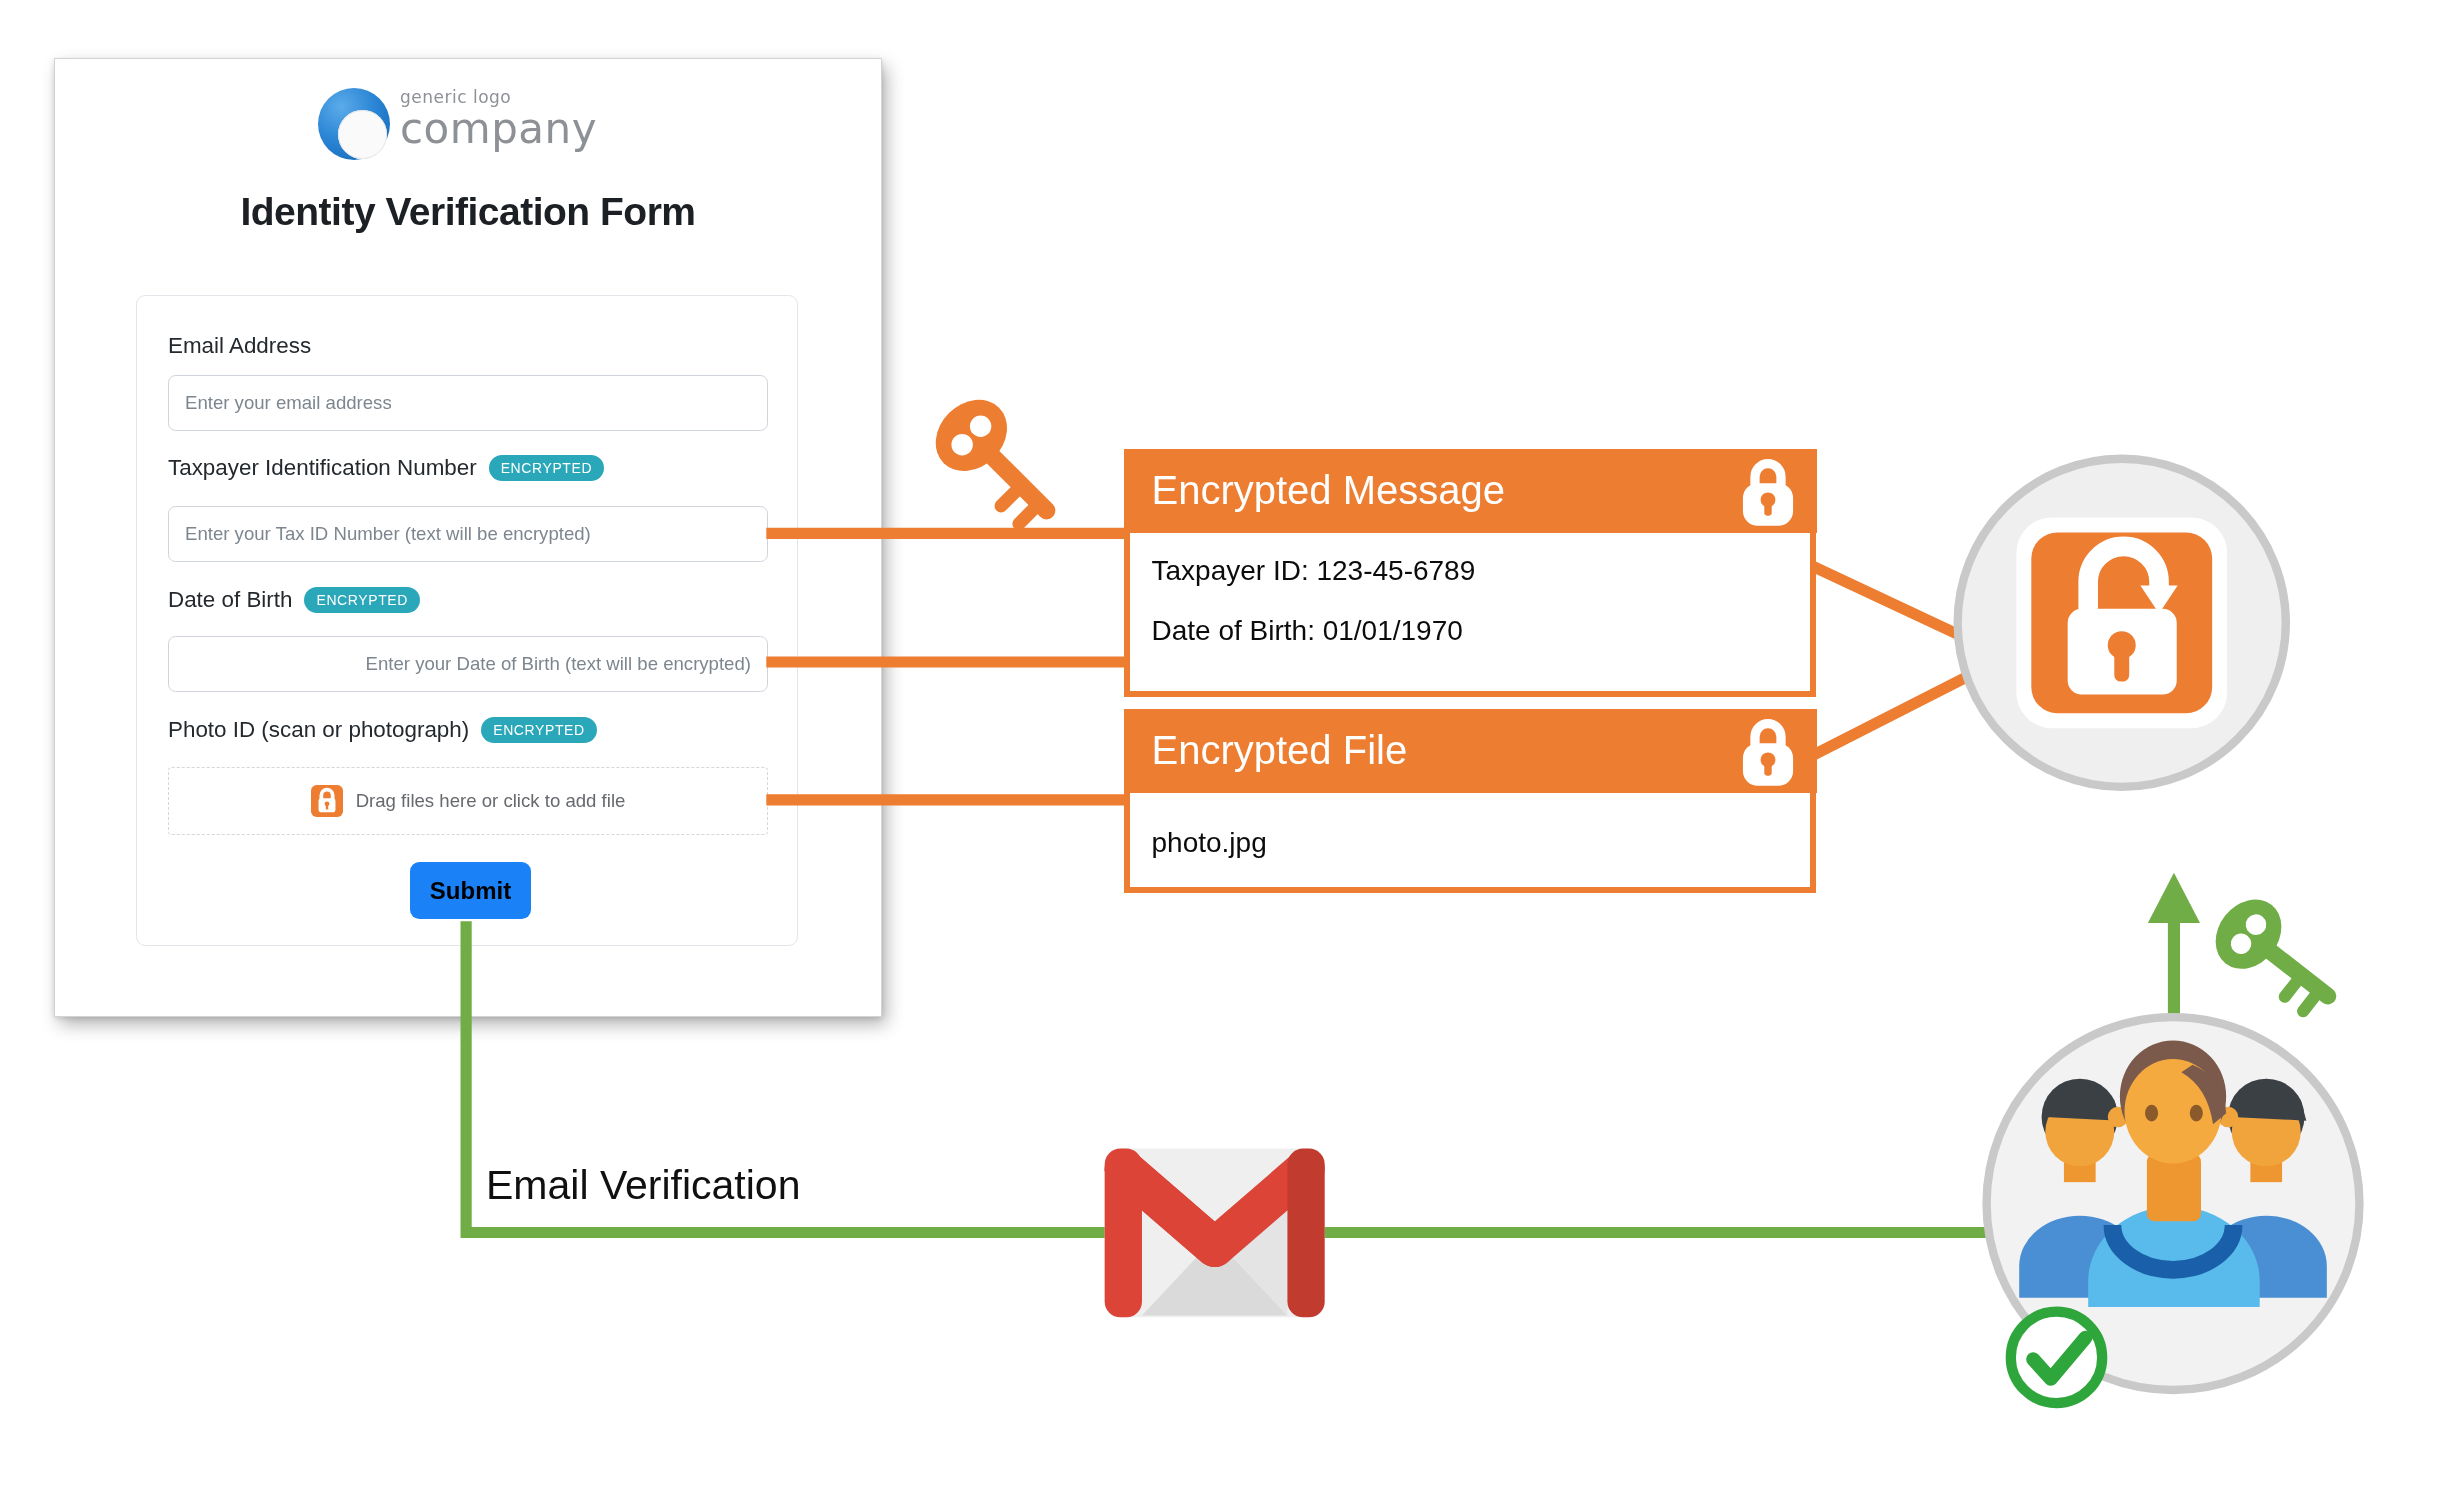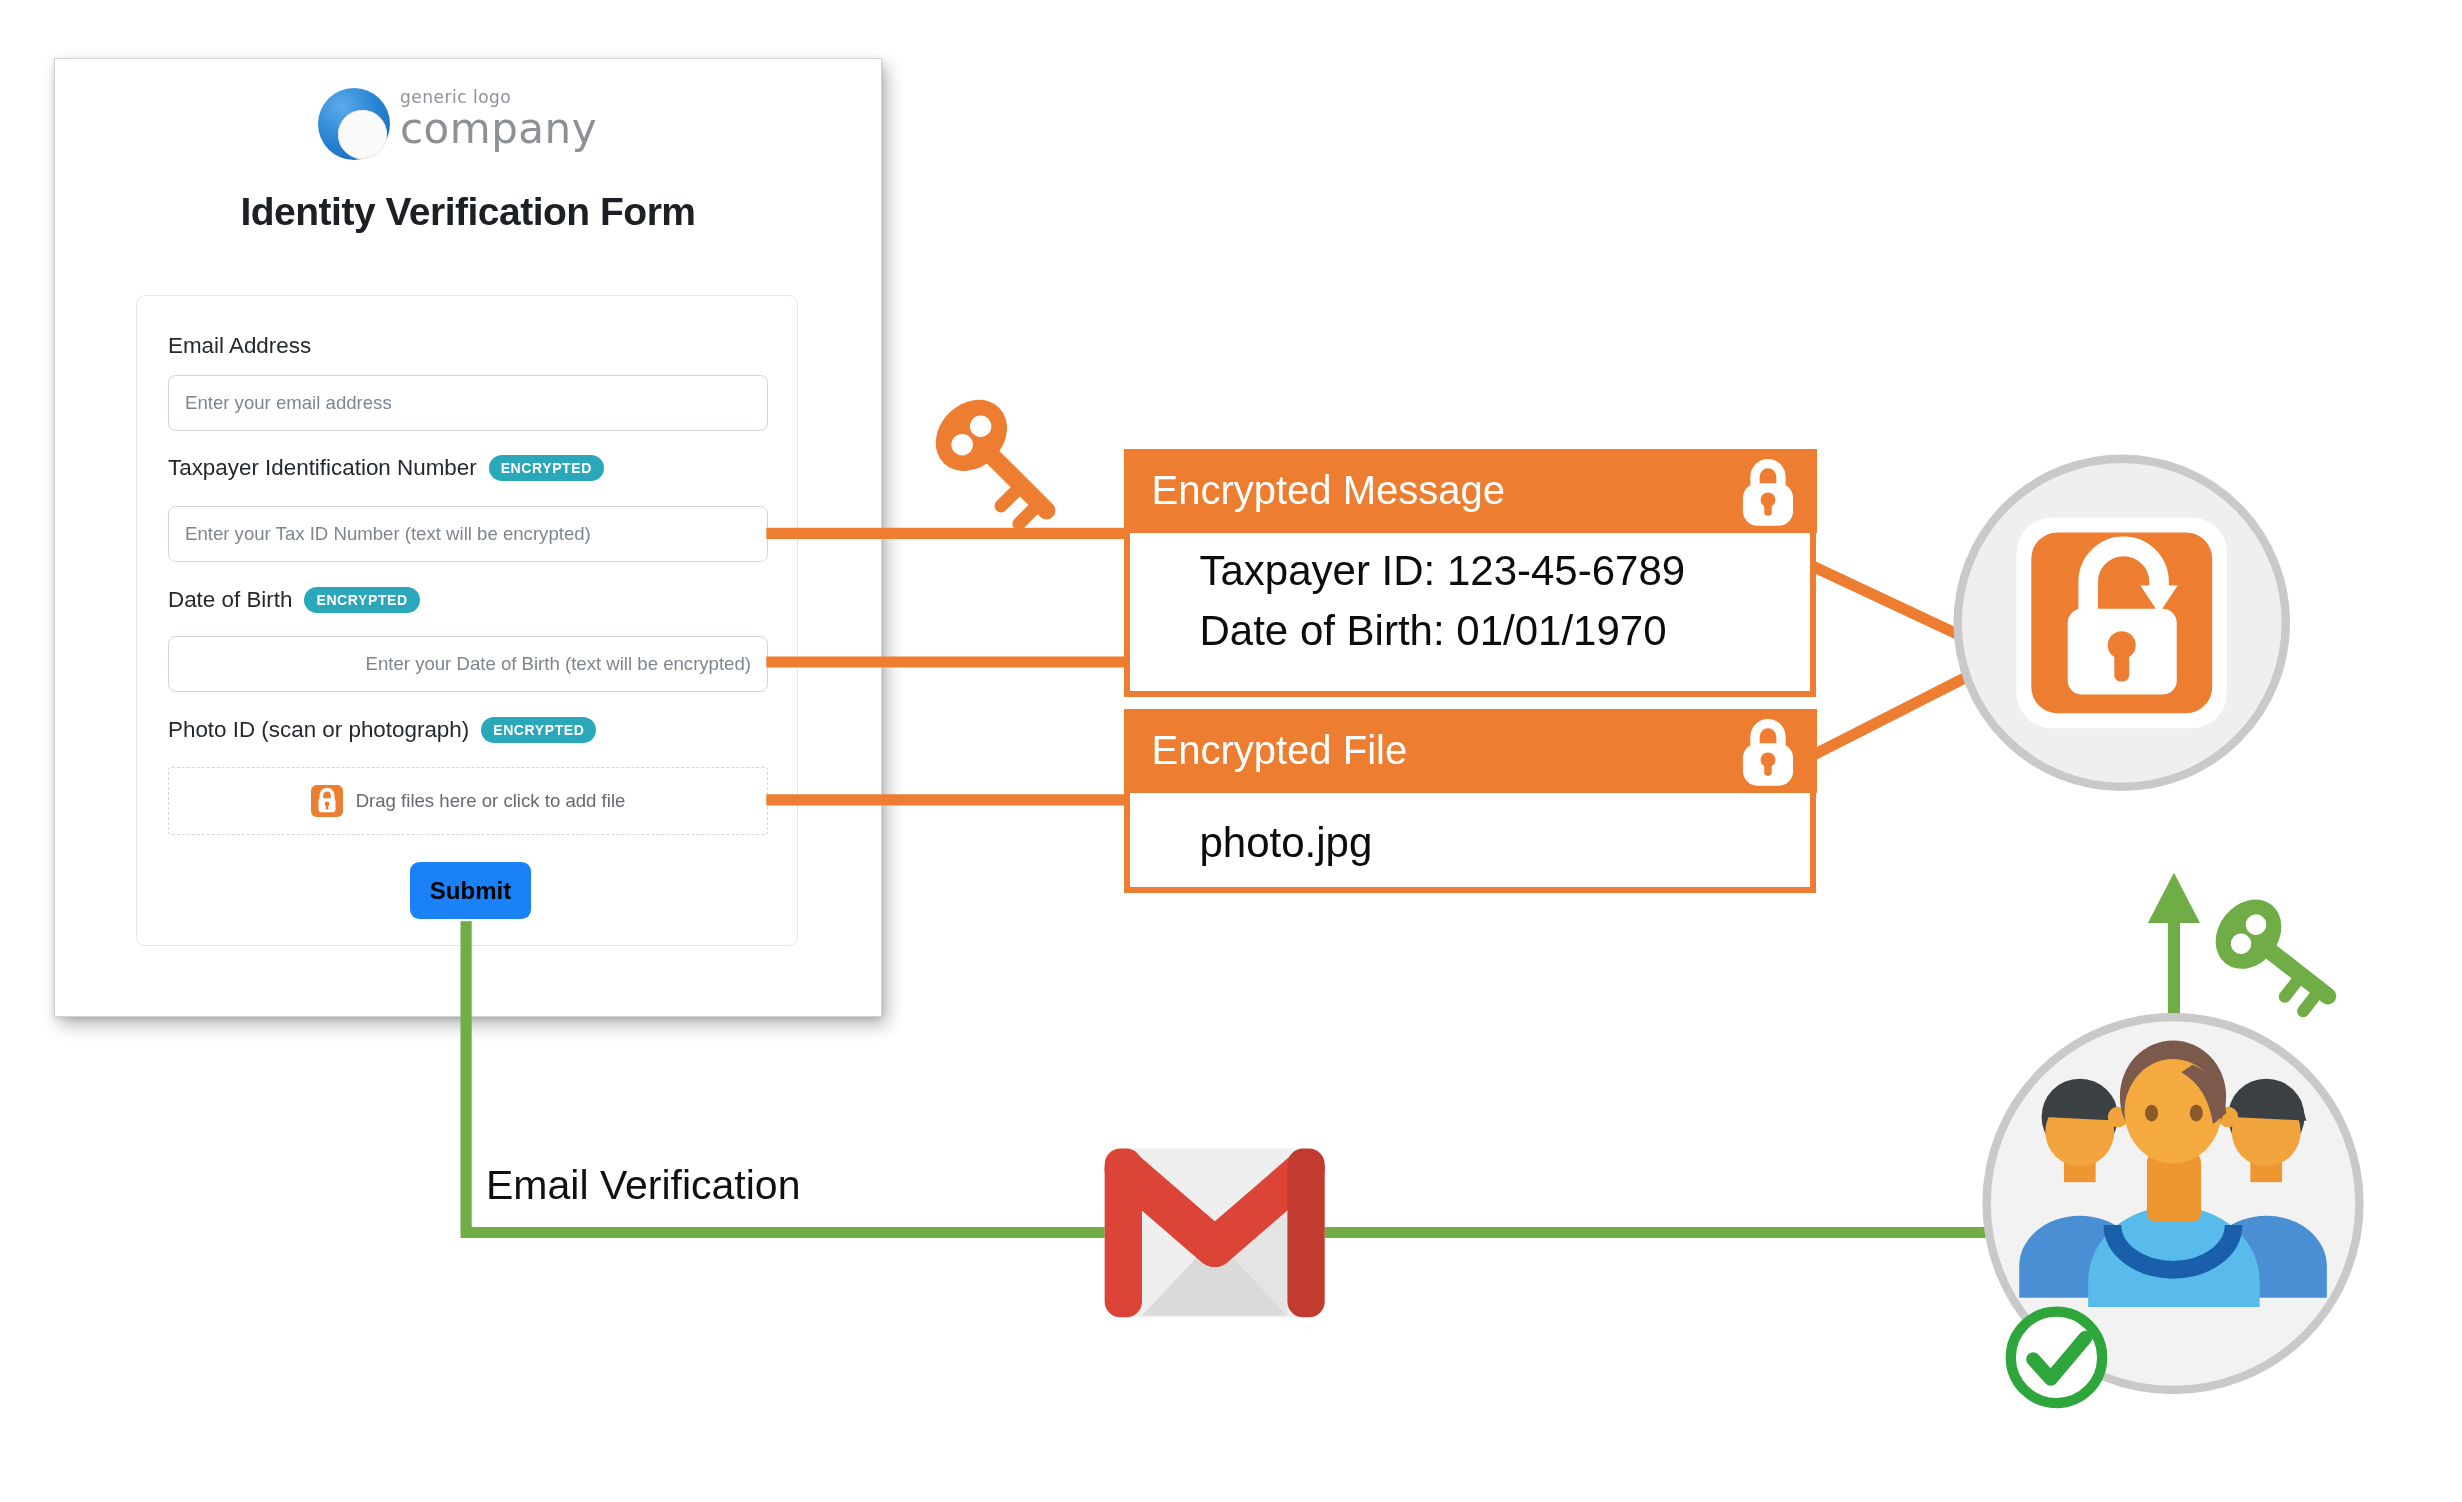--- a/index.html
+++ b/index.html
@@ -16,21 +16,21 @@
         background:#fafafa;box-shadow:inset 0 0 0 0.9px #e6e6e6;}
   .logo-text{position:absolute;left:345px;top:30px;color:#8d9196;line-height:1;
         font-family:"DejaVu Sans",sans-serif;}
   .logo-top{font-size:17px;letter-spacing:0.5px;}
   .logo-bottom{font-size:42px;margin-top:1.9px;letter-spacing:0.5px;}
   .form-title{position:absolute;left:0;top:131px;width:100%;text-align:center;
         font-size:39px;font-weight:700;color:#1c2024;letter-spacing:-0.5px;}
   .inner-box{position:absolute;left:81px;top:236px;width:662px;height:651px;background:#fff;
         border:1.9px solid #e2e5e9;border-radius:9.3px;box-sizing:border-box;}
   .f-label{position:absolute;left:31px;font-size:22.4px;color:#24292e;display:flex;align-items:center;gap:12px;}
-  .badge{display:inline-block;background:#2AA7B9;color:#fff;font-size:14px;font-weight:700;
+  .badge{display:inline-block;background:#2AA7B9;color:#fff;font-size:14px;font-weight:400;
         letter-spacing:0.6px;padding:5.6px 12px;border-radius:14px;line-height:1;}
   .f-input{position:absolute;left:31px;width:600px;height:56px;box-sizing:border-box;
         border:1.9px solid #cfd4da;border-radius:7.5px;font-size:18.6px;color:#a16207;padding:0 16px;
         font-family:"Liberation Sans",sans-serif;background:#fff;outline:none;}
   .f-input::placeholder{color:#7d868f;opacity:1;}
   .dropzone{position:absolute;left:31px;top:471px;width:600px;height:68px;box-sizing:border-box;
         border:1.9px dashed #d6d6d6;border-radius:3.7px;display:flex;align-items:center;justify-content:center;
         gap:13px;cursor:pointer;background:#fff;}
   .drop-text{font-size:18.6px;color:#66696d;}
   .submit-btn{position:absolute;left:273px;top:566px;width:121px;height:57px;background:#1A81F7;
@@ -40,21 +40,21 @@
   
   .enc-box{position:absolute;width:692px;background:#fff;border:6.5px solid #ED7D31;
         box-sizing:border-box;z-index:10;}
   .enc-msg{left:1124px;top:449px;height:248px;}
   .enc-file{left:1124px;top:709px;height:184px;}
   .enc-header{position:absolute;top:-6.5px;left:-6.5px;right:-6.5px;height:84px;background:#ED7D31;
         display:flex;align-items:center;padding:0 28px;box-sizing:border-box;}
   .enc-title{color:#fff;font-size:40px;font-weight:400;}
   .enc-lock{position:absolute;right:22.4px;top:8.4px;}
   .enc-body{position:absolute;left:-6.5px;right:-6.5px;top:77px;bottom:-6.5px;padding:9.3px 0 0 28px;}
-  .enc-line{font-size:42px;color:#0c0c0c;line-height:60px;margin-left:48px;}
+  .enc-line{font-size:28px;color:#0c0c0c;line-height:60px;}
   .enc-file-body{padding-top:20.5px;}
 
   
   .email-label{position:absolute;left:486px;top:1162px;font-size:41px;color:#101010;z-index:10;}
 
   
   #diagram-layer{position:absolute;left:0;top:0;z-index:5;pointer-events:none;}
 </style>
 </head>
 <body>

